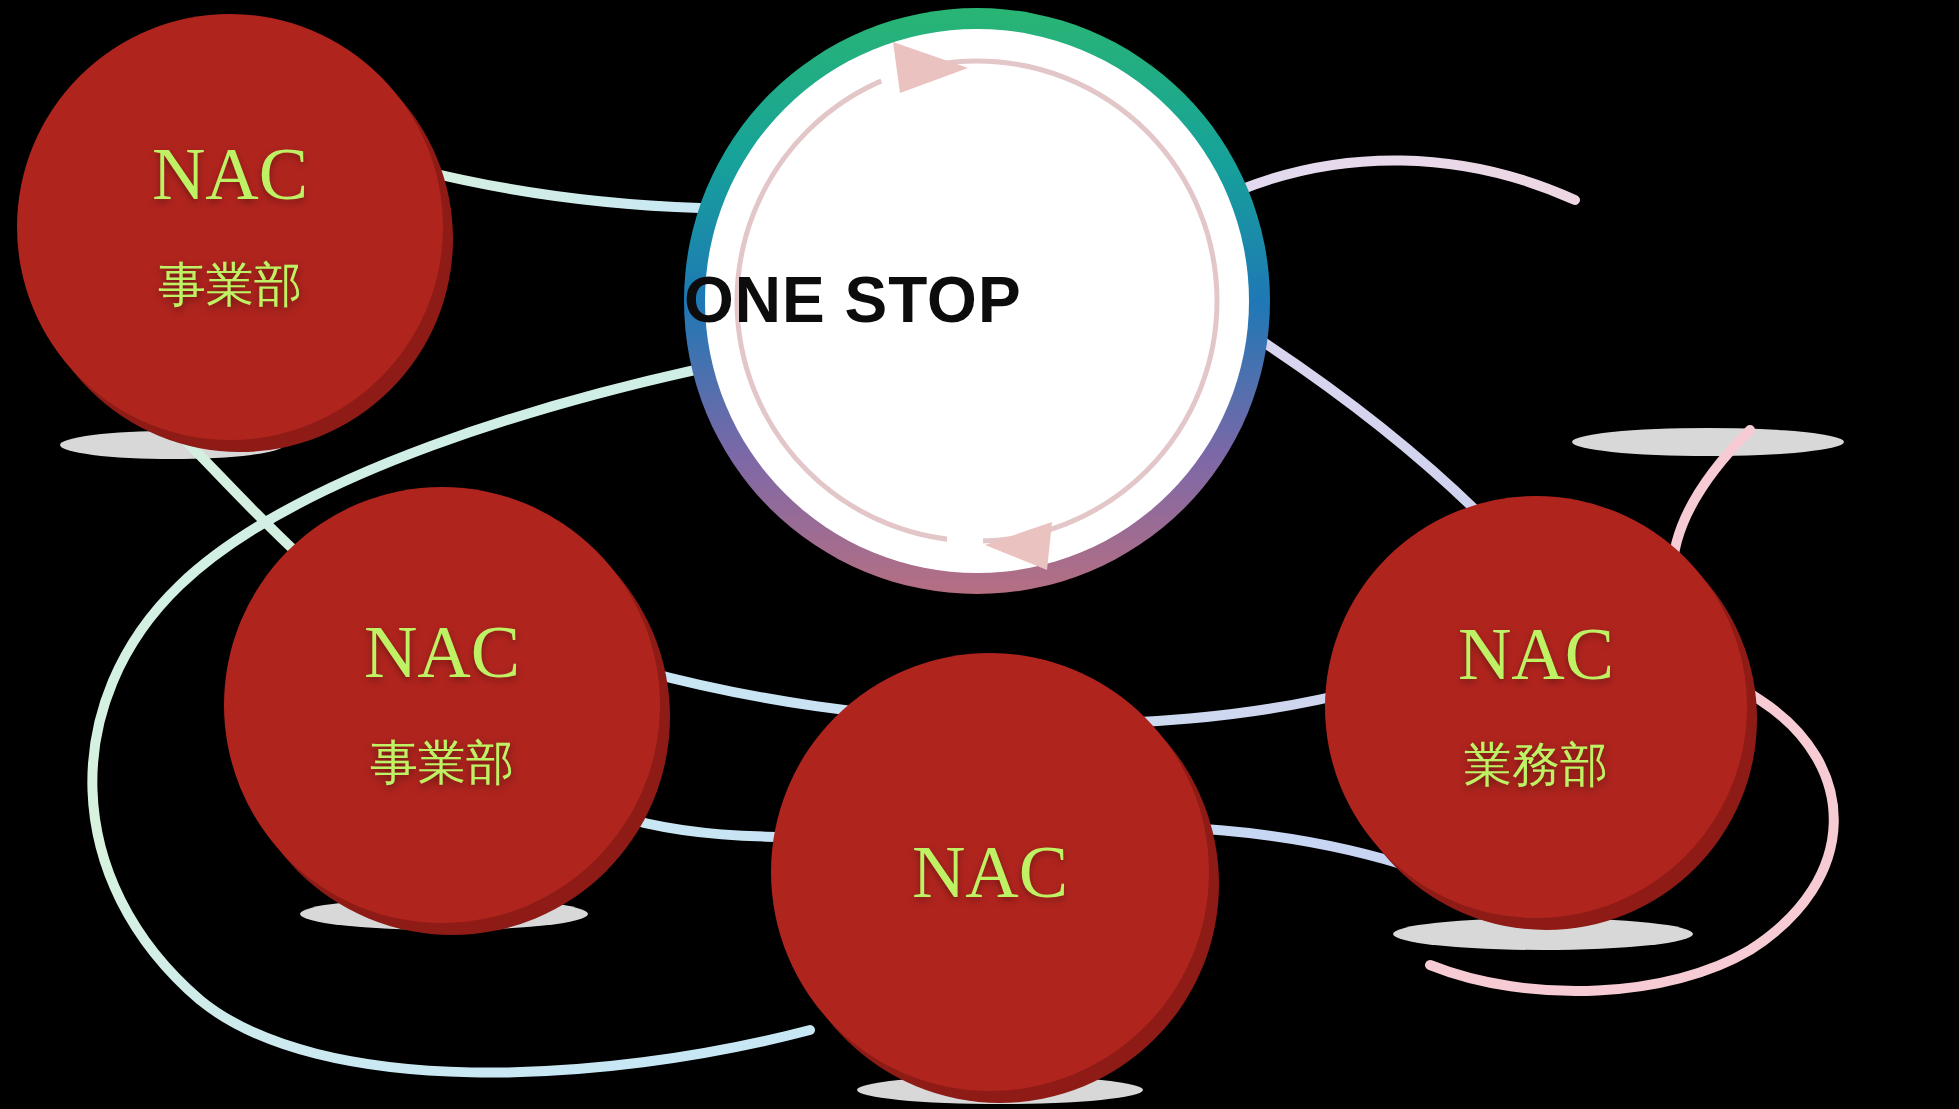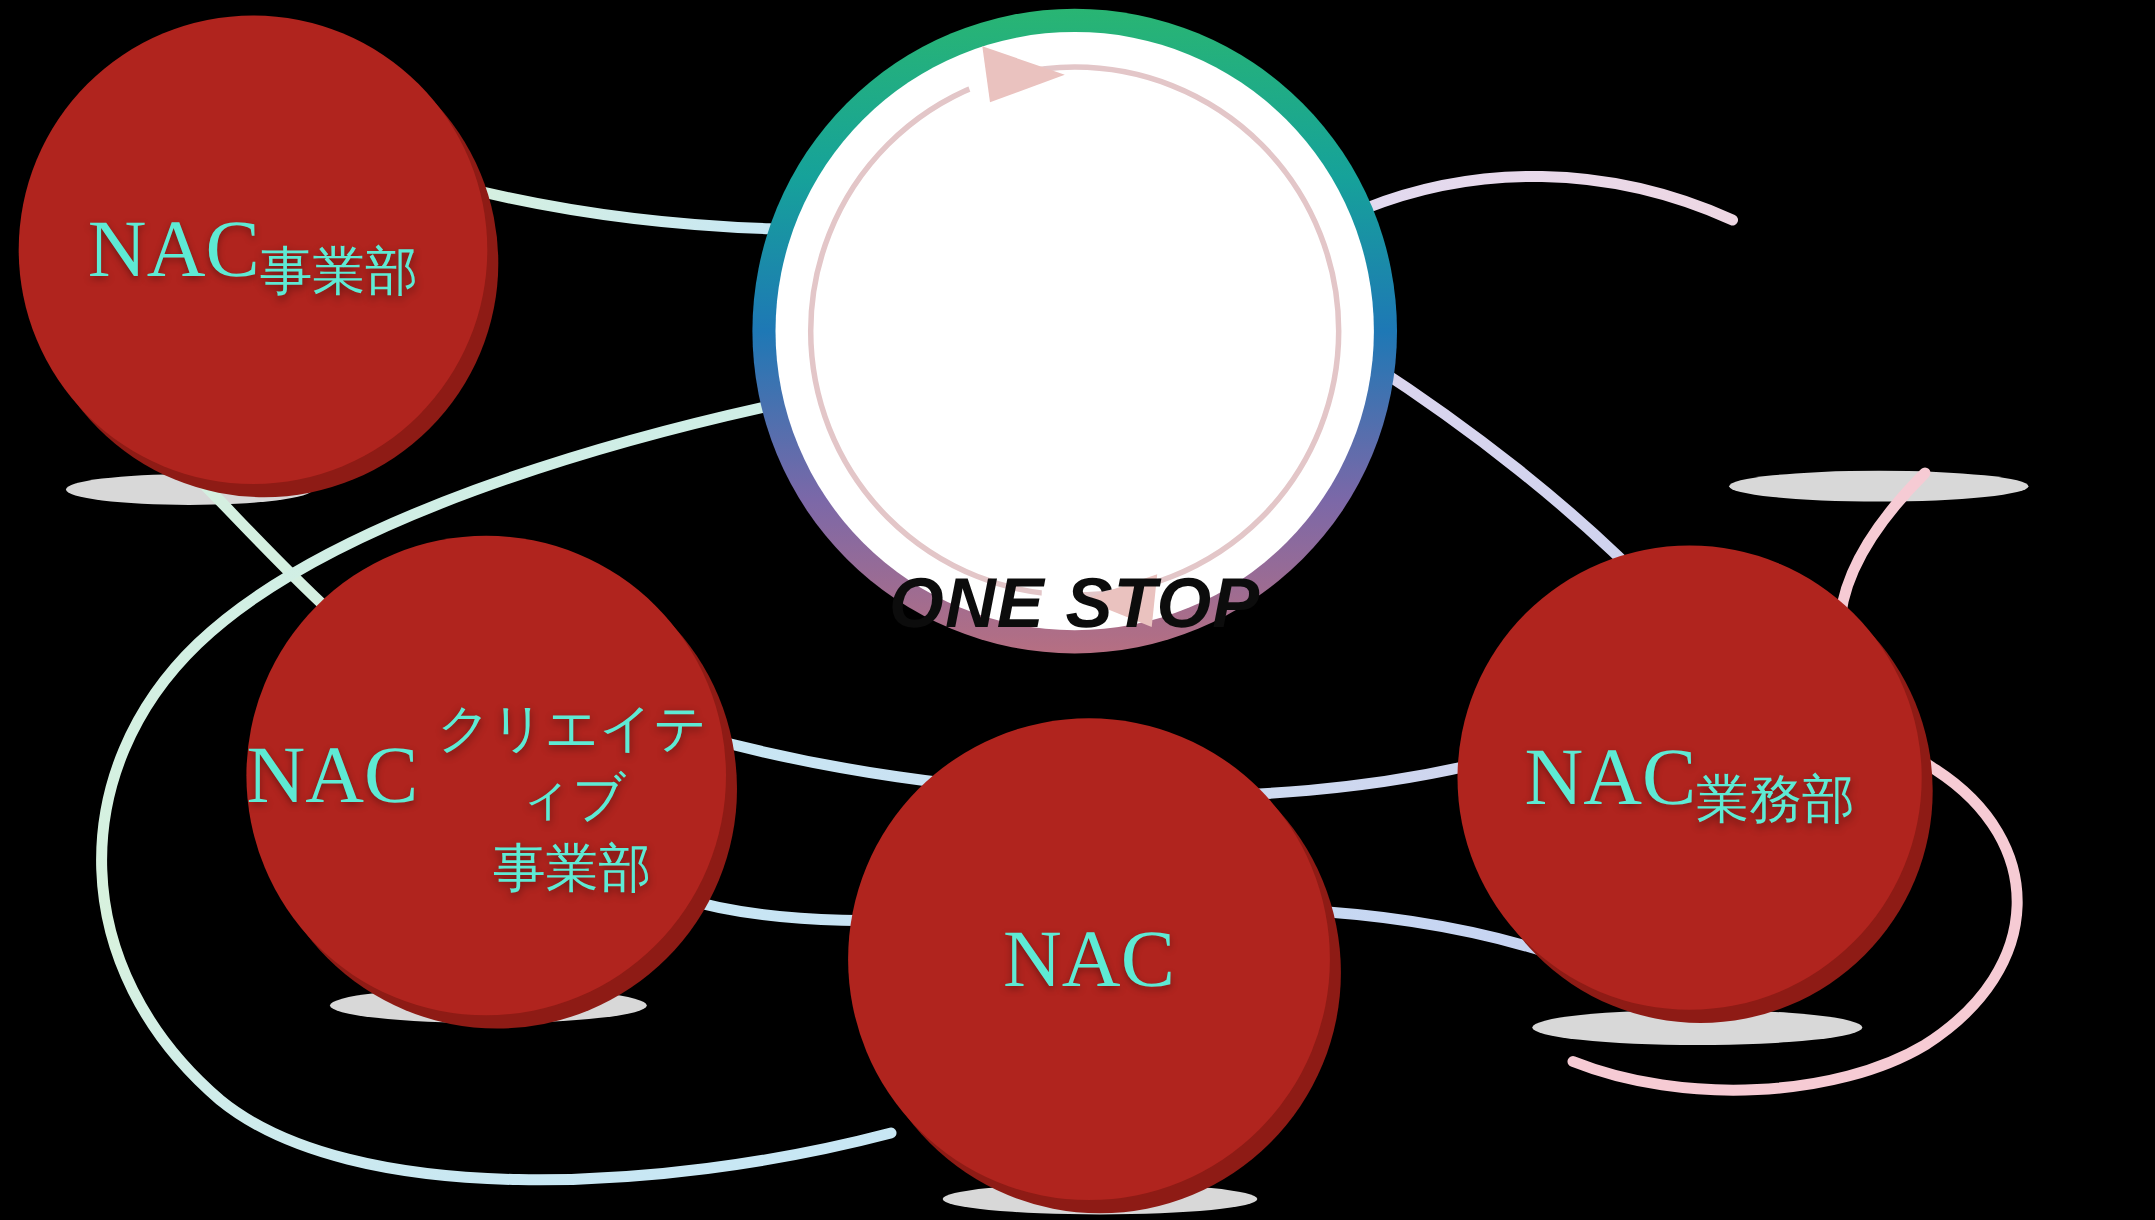--- a/index.html
+++ b/index.html
@@ -11,22 +11,22 @@
   .floor{position:absolute;border-radius:50%;background:#d8d8d8;z-index:1;}
   #floor-marketing{left:60px;top:431px;width:224px;height:28px;}
   #floor-nap{left:1572px;top:428px;width:272px;height:28px;}
   #floor-creative{left:300px;top:898px;width:288px;height:32px;}
   #floor-planning{left:857px;top:1076px;width:286px;height:28px;}
   #floor-operations{left:1393px;top:918px;width:300px;height:32px;}
   
   #connectors{position:absolute;left:0;top:0;z-index:2;}
   
   .node{
-    position:absolute;border-radius:50%;display:flex;flex-direction:row;
-    align-items:center;justify-content:center;text-align:center;color:#5eead4;z-index:4;
+    position:absolute;border-radius:50%;display:flex;flex-direction:column;
+    align-items:center;justify-content:center;text-align:center;color:#bef264;z-index:4;
   }
   .node .org{
     font-family:"Liberation Serif","DejaVu Serif",serif;
     font-size:74px;line-height:1;font-weight:400;
     text-shadow:0 3px 7px rgba(0,0,0,.35);
   }
   .node .dept{font-size:48px;line-height:1.32;text-shadow:0 3px 8px rgba(0,0,0,.45);}
   .node .dept-block{margin-top:42px;}
   .red{background:#b0241e;box-shadow:10px 12px 0 0 #8e1b15;}
   .blue{background:#2b54a5;box-shadow:10px 12px 0 0 #1d3d7c;}
@@ -36,22 +36,22 @@
   #node-planning{left:771px;top:653px;width:438px;height:438px;}
   #node-operations{left:1325px;top:496px;width:422px;height:422px;}
   
   #hub{
     position:absolute;left:684px;top:8px;width:586px;height:586px;border-radius:50%;z-index:3;
     background:linear-gradient(180deg,#29b573 0%,#16a29a 26%,#1e78b5 50%,#7b68a8 76%,#b66f82 100%);
   }
   #hub-inner{position:absolute;inset:21px;border-radius:50%;background:#ffffff;}
   #hub-cycle{position:absolute;left:0;top:0;}
   #hub-label{
-    position:absolute;inset:0;display:flex;flex-direction:column;align-items:center;justify-content:flex-end;
-    color:#0c0c0c;font-weight:bold;font-size:64px;line-height:1.4;letter-spacing:1px;text-align:center;font-style:italic;
+    position:absolute;inset:0;display:flex;align-items:center;justify-content:flex-start;
+    color:#0c0c0c;font-weight:bold;font-size:64px;line-height:1.4;letter-spacing:1px;text-align:center;
   }
 </style>
 </head>
 <body>
 
 <div id="stage">
 
   <div class="floor" id="floor-marketing"></div>
   <div class="floor" id="floor-nap"></div>
   <div class="floor" id="floor-creative"></div>
@@ -114,21 +114,20 @@
     <span class="org">NAC</span>
     <div class="dept-block">
       <div class="dept">事業部</div>
     </div>
   </div>
 
 
   <div class="node red" id="node-creative">
     <span class="org">NAC</span>
     <div class="dept-block">
-      <div class="dept">クリエイティブ</div>
       <div class="dept">事業部</div>
     </div>
   </div>
 
   <div class="node red" id="node-planning">
     <span class="org">NAC</span>
   </div>
 
   <div class="node red" id="node-operations">
     <span class="org">NAC</span>

